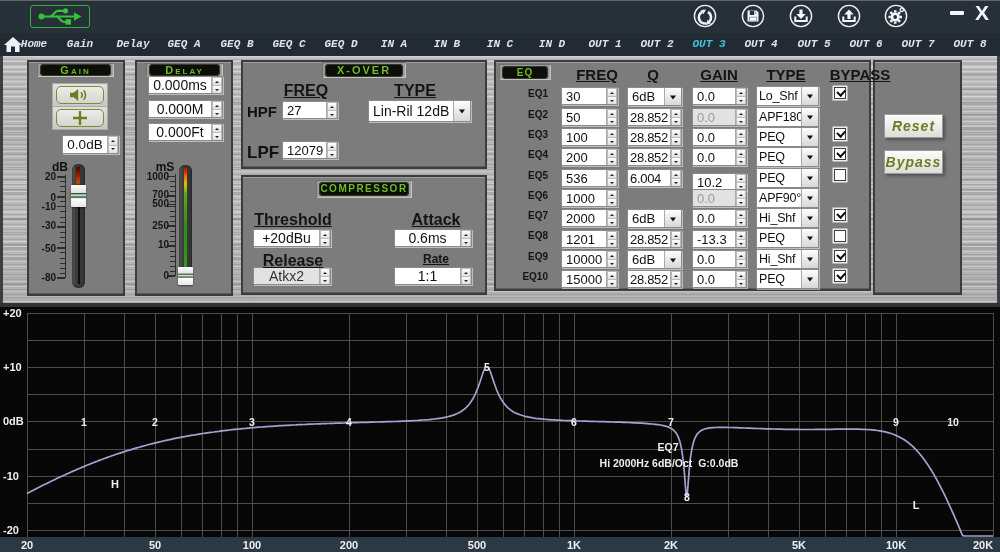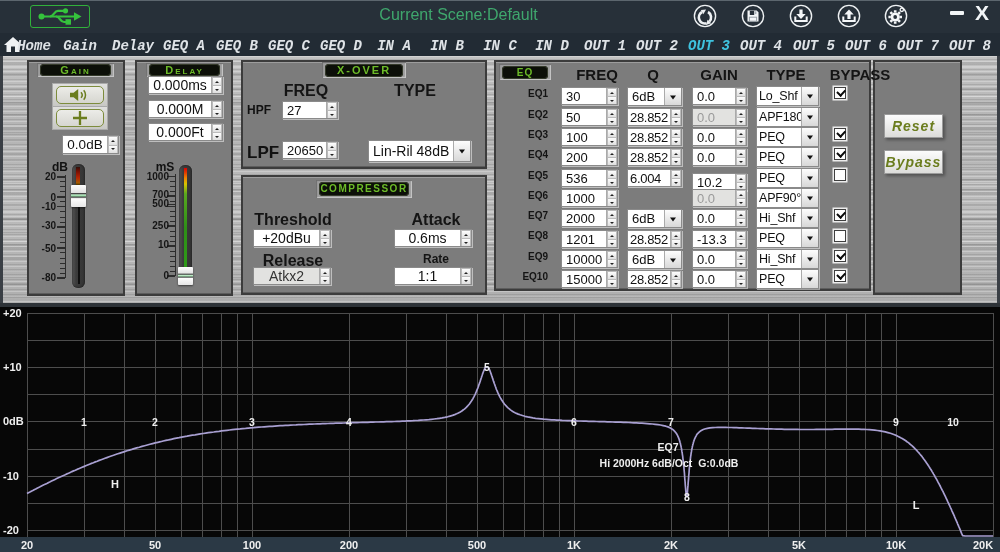--- a/index.html
+++ b/index.html
@@ -6,21 +6,21 @@
 .abs{position:absolute;}
 
 #titlebar{left:0;top:0;width:1000px;height:33px;background:#273039;}
 #titlebar:before{content:"";position:absolute;left:0;top:0;width:1000px;height:1px;background:#5c666e;}
 #usbbox{left:30px;top:5px;width:58px;height:21px;border:1.5px solid #31b03b;border-radius:3px;}
 #title{left:0;top:6px;width:917px;text-align:center;color:#3fa76d;font-size:16px;}
 .cico{top:2px;width:28px;height:28px;}
 #minus{left:950px;top:11px;width:14px;height:4px;background:#f2f5f7;border-radius:1px;}
 #closex{left:975px;top:1px;color:#f2f5f7;font-size:21px;font-weight:bold;font-family:"Liberation Sans",sans-serif;}
 
-#nav{left:0;top:33px;width:1000px;height:23px;background:#222b34;font-family:"Liberation Mono",monospace;font-style:italic;font-weight:bold;font-size:14px;color:#dfe3e7;}
+#nav{left:0;top:33px;width:1000px;height:23px;background:#222b34;font-family:"Liberation Mono",monospace;font-style:italic;font-weight:bold;font-size:11px;color:#dfe3e7;}
 #nav .it{position:absolute;top:5px;transform:translateX(-50%);white-space:nowrap;}
 
 #main{left:0;top:56px;width:1000px;height:251px;background:
  repeating-linear-gradient(180deg, rgba(255,255,255,.26) 0 1px, rgba(255,255,255,0) 1px 3px, rgba(70,70,70,.16) 3px 4px, rgba(255,255,255,0) 4px 5px),
  repeating-linear-gradient(180deg, rgba(0,0,0,0) 0 6px, rgba(0,0,0,.09) 6px 8px, rgba(0,0,0,0) 8px 13px),
  repeating-linear-gradient(180deg, rgba(0,0,0,0) 0 11px, rgba(255,255,255,.22) 11px 12px, rgba(0,0,0,0) 12px 17px, rgba(50,50,50,.11) 17px 19px, rgba(0,0,0,0) 19px 29px),
  linear-gradient(180deg,#c2c2c2,#b4b4b4 30%,#bcbcbc 60%,#aeaeae);}
 #main:before{content:"";position:absolute;left:0;top:0;width:3px;height:251px;background:#3a3f45;}
 #main:after{content:"";position:absolute;left:0;top:247px;width:1000px;height:4px;background:#2e3338;}
 .panel{background:#7c7c7c;border:2px solid #3c3c3c;box-shadow:inset 0 1px 0 rgba(255,255,255,.25), inset 0 -1px 0 rgba(0,0,0,.25);}
@@ -39,21 +39,21 @@
 .sb i.d:before{border-top:2.5px solid #222;}
 
 .dd{display:flex;background:#fff;border:1px solid #8a8a8a;box-shadow:1px 1px 0 rgba(255,255,255,.5);}
 .dd .v{flex:1;color:#111;font-size:13px;display:flex;align-items:center;padding-left:4px;white-space:nowrap;overflow:hidden;}
 .dd .b{width:16px;background:linear-gradient(#fdfdfd,#d8d8d8);border-left:1px solid #aaa;position:relative;}
 .dd .b:before{content:"";position:absolute;left:50%;top:50%;transform:translate(-50%,-35%);border-left:3.5px solid transparent;border-right:3.5px solid transparent;border-top:4.5px solid #111;}
 .dd.t .v{font-size:12.5px;padding-left:2px;letter-spacing:-0.2px}
 
 .cb{width:10px;height:10px;background:#fff;border:1px solid #3f3f3f;box-shadow:0 0 0 1.5px #ededed;}
 .cb.on:before{content:"";position:absolute;left:1.5px;top:1px;width:6px;height:3.5px;border-left:2.2px solid #0a0a0a;border-bottom:2.2px solid #0a0a0a;transform:rotate(-47deg);}
-.hdr{z-index:3;font-weight:bold;color:#141414;font-size:15px;transform:translateX(-50%);white-space:nowrap;}
+.hdr{z-index:3;font-weight:bold;color:#141414;font-size:15px;transform:translateX(-50%);white-space:nowrap;text-decoration:underline;}
 .rowlab{font-weight:bold;color:#141414;font-size:10px;text-align:right;}
 
 .obtn{background:linear-gradient(#e0e0de,#c8c8c4);border:1px solid #aaa;display:flex;align-items:center;justify-content:center;}
 .obtn .in{border:1.5px solid #7d8c3c;border-radius:5px;background:linear-gradient(#ecece8,#d6d6d0);display:flex;align-items:center;justify-content:center;}
 
 .tick{position:absolute;background:#2c2c2c;height:1px;}
 .slab{position:absolute;font-weight:bold;color:#151515;font-size:10px;text-align:right;width:22px;}
 .track{position:absolute;background:linear-gradient(90deg,#5a5a5a,#3c3c3c 30%,#333);border-radius:6px;box-shadow:inset 0 0 2px #111, 0 0 1px #999;}
 </style></head>
 <body>
@@ -64,21 +64,20 @@
         <circle cx="10.5" cy="10.5" r="3" stroke="none"></circle>
         <path d="M10.5 10.5 H44" stroke-width="2.2" fill="none"></path>
         <path d="M43 6.2 L50.5 10.5 L43 14.8 Z" stroke="none"></path>
         <path d="M19 10.5 C23 10.5 23 4.8 27 4.8 L32 4.8" stroke-width="2.2" fill="none"></path>
         <circle cx="34.5" cy="4.8" r="2.6" stroke="none"></circle>
         <path d="M25 10.5 C29 10.5 29 16 33 16 L35 16" stroke-width="2.2" fill="none"></path>
         <rect x="34.5" y="13.2" width="5.5" height="5.5" stroke="none"></rect>
       </g>
     </svg>
   </div>
-  <div id="title" class="abs">Current Scene:Default</div>
   <div id="minus" class="abs"></div>
   <div id="closex" class="abs">X</div>
   <svg class="cico abs" style="left:691px" viewBox="0 0 28 28">
     <circle cx="14" cy="14" r="10.6" fill="none" stroke="#eef1f3" stroke-width="1.4"></circle>
     <path d="M15.6 21.2 A6.1 6.1 0 0 1 11.0 10.0" fill="none" stroke="#eef1f3" stroke-width="2.6"></path>
     <path d="M17.0 10.0 A6.1 6.1 0 0 1 18.3 19.6" fill="none" stroke="#eef1f3" stroke-width="2.6"></path>
     <path d="M9.8 8.0 L12.3 12.2 L15.1 7.6 Z" fill="#eef1f3"></path>
     <path d="M15.0 22.9 L20.1 21.3 L16.6 17.8 Z" fill="#eef1f3"></path>
   </svg>
   <svg class="cico abs" style="left:739px" viewBox="0 0 28 28">
@@ -267,39 +266,39 @@
 <div class="track" style="left:179px;top:109px;width:13px;height:119px"></div>
 <div class="abs" style="left:184px;top:112px;width:3px;height:100px;background:linear-gradient(180deg,#d00 0,#e04000 5%,#f08300 10%,#d8c400 16%,#59a81f 26%,#2e8f17 60%,#2f9b18)"></div>
 <div class="abs" style="left:178px;top:211px;width:15px;height:18px;border-radius:1px;background:linear-gradient(180deg,#fdfdfd 0,#e3e3e3 34%,#3a3a3a 40%,#c8f0d0 46%,#97d4a4 51%,#3a3a3a 56%,#fcfcfc 63%,#e6e6e6 100%);box-shadow:0 1px 2px rgba(0,0,0,.5)"></div>
 
 <div class="panel abs" style="left:241px;top:4px;width:242px;height:105px"></div>
 <div class="plate abs" style="left:322px;top:6px;width:84px;height:16px">
       <div class="lcd" style="width:78px;height:13px;font-size:11px;line-height:13px;letter-spacing:2px">X-OVER</div>
     </div>
 <div class="hdr abs" style="left:306px;top:26px;font-size:16px">FREQ</div>
 <div class="hdr abs" style="left:415px;top:26px;font-size:16px">TYPE</div>
-<div class="abs" style="left:247px;top:47px;font-weight:bold;font-size:12px;color:#111">HPF</div>
+<div class="abs" style="left:247px;top:47px;font-weight:bold;font-size:15px;color:#111">HPF</div>
 <div class="spin abs" style="left:282px;top:45px;width:54px;height:16px">
       <div class="v">27</div>
       <div class="sb">
         <i class="u"></i>
         <i class="d"></i>
       </div>
     </div>
+<div class="dd abs" style="left:368px;top:44px;width:101px;height:20px">
+      <div class="v" style="font-size:14px">Lin-Ril 12dB</div>
+      <div class="b"></div>
+    </div>
 <div class="abs" style="left:247px;top:87px;font-weight:bold;font-size:17px;color:#111">LPF</div>
 <div class="spin abs" style="left:282px;top:85px;width:54px;height:16px">
-      <div class="v">20650</div>
-      <div class="sb">
-        <i class="u"></i>
-        <i class="d"></i>
-      </div>
-    </div>
-<div class="dd abs" style="left:368px;top:84px;width:101px;height:20px">
-      <div class="v" style="font-size:14px">Lin-Ril 48dB</div>
-      <div class="b"></div>
+      <div class="v">12079</div>
+      <div class="sb">
+        <i class="u"></i>
+        <i class="d"></i>
+      </div>
     </div>
 
 <div class="panel abs" style="left:241px;top:119px;width:242px;height:116px"></div>
 <div class="plate abs" style="left:316px;top:124px;width:96px;height:18px">
       <div class="lcd" style="width:90px;height:14px;font-size:10px;line-height:14px;letter-spacing:1.5px">COMPRESSOR</div>
     </div>
 <div class="hdr abs" style="left:293px;top:155px;font-size:16px">Threshold</div>
 <div class="hdr abs" style="left:436px;top:155px;font-size:16px">Attack</div>
 <div class="spin ctr abs" style="left:253px;top:173px;width:76px;height:16px">
       <div class="v" style="font-size:14px">+20dBu</div>

